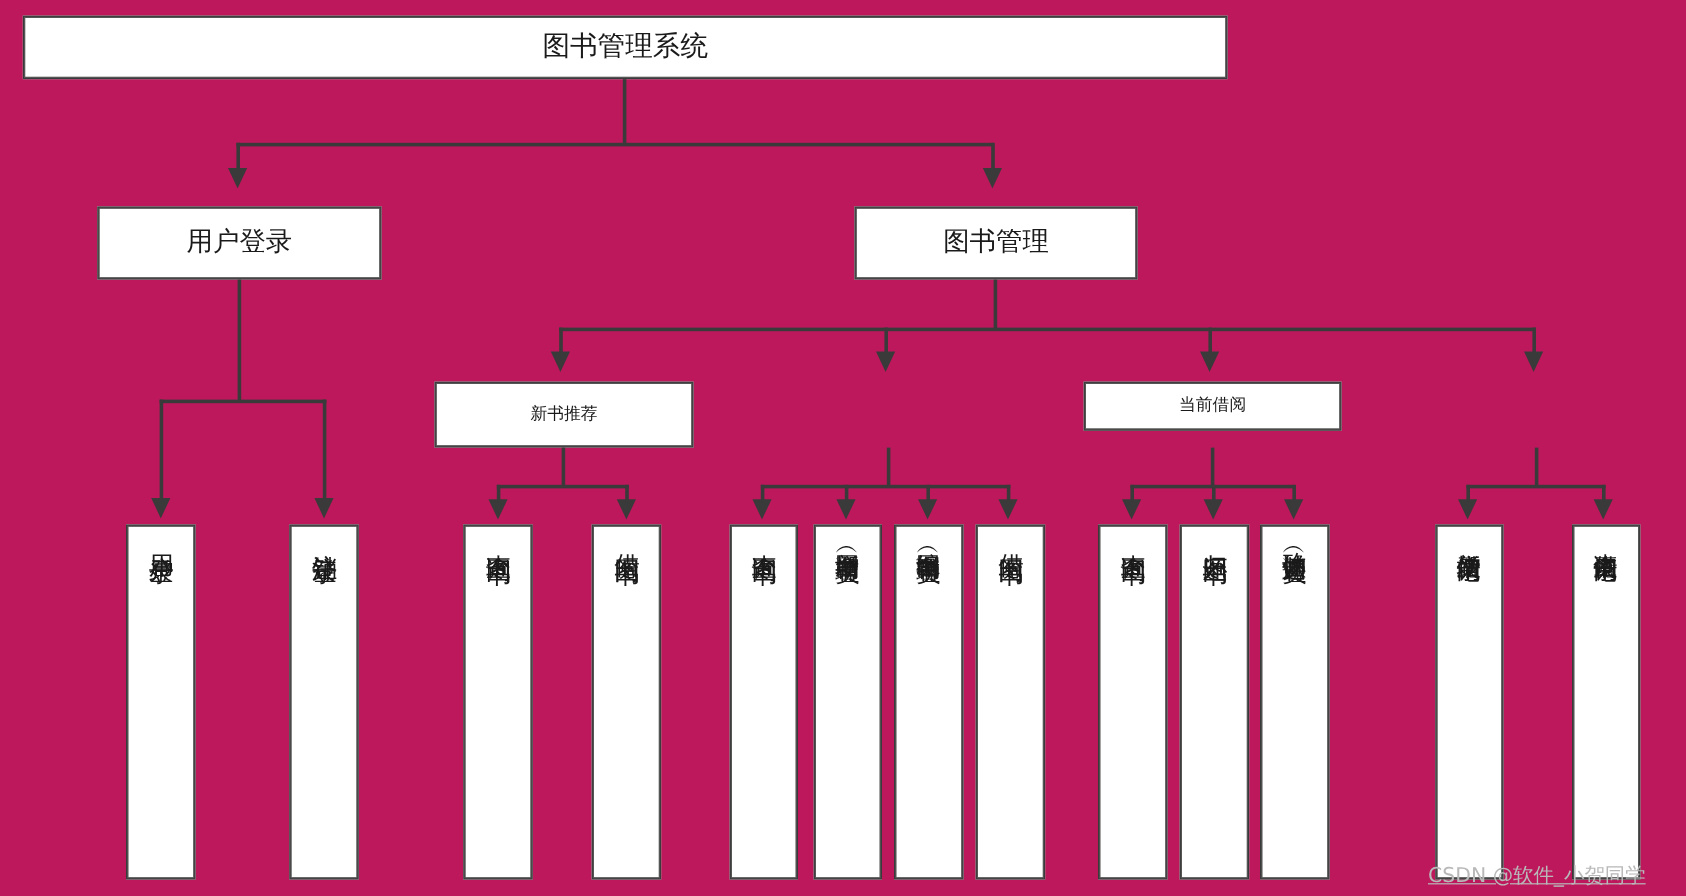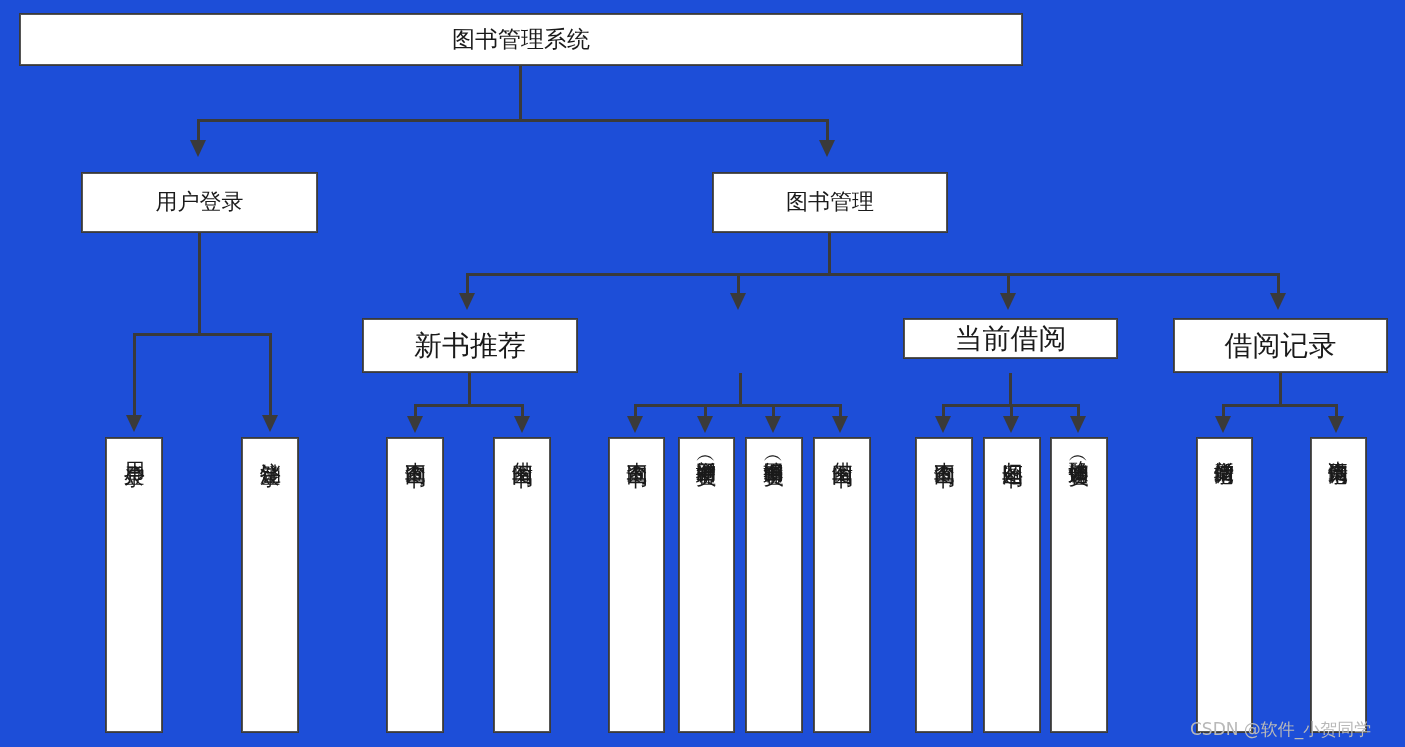--- a/index.html
+++ b/index.html
@@ -7,21 +7,21 @@
     padding: 0;
     background: #ffffff;
   }
   body {
     font-family: "DejaVu Sans", "Liberation Sans", sans-serif;
   }
   #canvas {
     position: relative;
     width: 1405px;
     height: 747px;
-    background: #1d4ed8;
+    background: #be185d;
     overflow: hidden;
   }
   .node {
     position: absolute;
     box-sizing: border-box;
     background: #ffffff;
     border: 2px solid #3a3a3a;
     display: flex;
     align-items: center;
     justify-content: center;
@@ -44,21 +44,21 @@
     line-height: 1.12;
     white-space: pre;
   }
   .root .node-label {
     font-size: 23px;
   }
   .mid .node-label {
     font-size: 22px;
   }
   .sub .node-label {
-    font-size: 28px;
+    font-size: 14px;
   }
   
   .leaf {
     align-items: flex-start;
     padding-top: 6px;
   }
   .leaf .node-label {
     writing-mode: vertical-rl;
     text-orientation: upright;
     font-size: 21px;
@@ -137,23 +137,20 @@
   <div class="arrow" style="left:1000px; top:293px;"></div>
 
   <div class="vline" style="left:1277px; top:273px; width:3px; height:22px;"></div>
   <div class="arrow" style="left:1270px; top:293px;"></div>
 
   <div class="node sub" style="left:362px; top:318px; width:216px; height:55px;">
     <span class="node-label">新书推荐</span>
   </div>
   <div class="node sub" style="left:903px; top:318px; width:215px; height:41px;">
     <span class="node-label">当前借阅</span>
-  </div>
-  <div class="node sub" style="left:1173px; top:318px; width:215px; height:55px;">
-    <span class="node-label">借阅记录</span>
   </div>
 
   <div class="vline" style="left:468px; top:373px; width:3px; height:33px;"></div>
   <div class="hline" style="left:414px; top:404px; width:110px; height:3px;"></div>
   <div class="vline" style="left:414px; top:404px; width:3px; height:14px;"></div>
   <div class="arrow" style="left:407px; top:416px;"></div>
   <div class="vline" style="left:521px; top:404px; width:3px; height:14px;"></div>
   <div class="arrow" style="left:514px; top:416px;"></div>
 
   <div class="vline" style="left:739px; top:373px; width:3px; height:33px;"></div>
@@ -220,15 +217,15 @@
     <span class="node-label">确认归还（管理员）</span>
   </div>
 
   <div class="node leaf tall-text" style="left:1196px; top:437px; width:57px; height:296px;">
     <span class="node-label">新增借阅记录</span>
   </div>
   <div class="node leaf tall-text" style="left:1310px; top:437px; width:57px; height:296px;">
     <span class="node-label">查询借阅记录</span>
   </div>
 
-  <div class="watermark" style="left:1190px; top:718px;">CSDN @软件_小贺同学</div>
+  <div class="watermark" style="left:1190px; top:718px;text-decoration:underline;">CSDN @软件_小贺同学</div>
 
 </div>
 
 </body></html>

